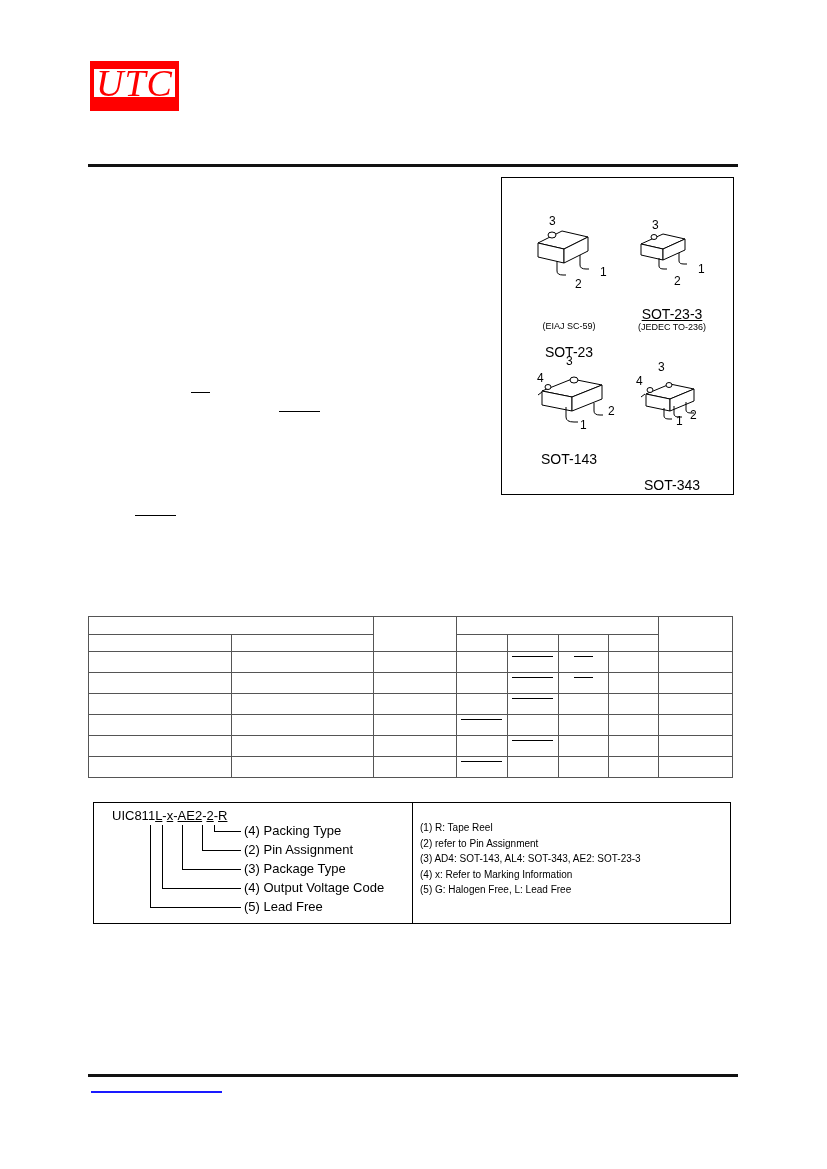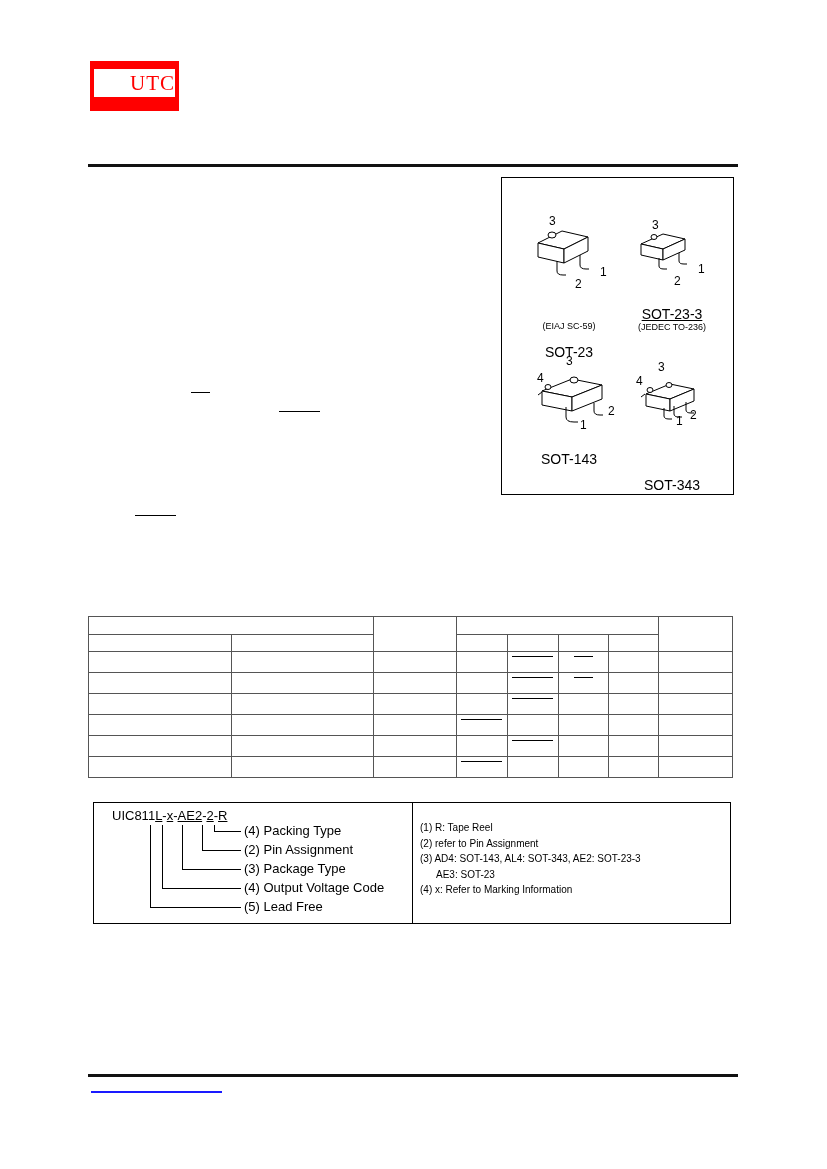--- a/index.html
+++ b/index.html
@@ -1,20 +1,20 @@
 <!DOCTYPE html>
 <html><head>
 <meta charset="utf-8">
 <style>
   html, body { margin: 0; padding: 0; background: #ffffff; }
   body { width: 827px; height: 1169px; position: relative; overflow: hidden; font-family: "Liberation Sans", sans-serif; color: #000; }
   .abs { position: absolute; }
   .logo { left: 90px; top: 61px; width: 89px; height: 50px; background: #ff0000; }
   .logo-inner { position: absolute; left: 4px; top: 8px; width: 81px; height: 28px; background: #ffffff; }
-  .logo-text { position: absolute; left: 0; top: -4px; width: 81px; text-align: right; font-family: "Liberation Serif", serif; font-size: 21px; color: #ff0000; line-height: 36px; letter-spacing: 1px; }
+  .logo-text { position: absolute; left: 0; top: -4px; width: 81px; text-align: center; font-family: "Liberation Serif", serif; font-style: italic; font-size: 38px; color: #ff0000; line-height: 36px; letter-spacing: 1px; }
   .rule-top { left: 88px; top: 164px; width: 650px; height: 3px; background: #111; }
   .rule-bottom { left: 88px; top: 1074px; width: 650px; height: 3px; background: #111; }
   .link-line { left: 91px; top: 1091px; width: 131px; height: 2px; background: #1a1aff; }
   .pkg-box { left: 501px; top: 177px; width: 233px; height: 318px; border: 1px solid #000; box-sizing: border-box; }
   .pkg-label { font-size: 14px; position: absolute; text-align: center; width: 110px; }
   .pkg-sub { font-size: 9px; position: absolute; text-align: center; width: 110px; }
   .pin { font-size: 12px; position: absolute; }
   .ovl { position: absolute; height: 1px; background: #000; }
   table.spec { position: absolute; left: 88px; top: 616px; border-collapse: collapse; }
   table.spec td { border: 1px solid #555; height: 20px; padding: 0; font-size: 10px; position: relative; }
@@ -224,19 +224,19 @@
   <div class="legend-item" style="top:20px;">(4) Packing Type</div>
   <div class="legend-item" style="top:39px;">(2) Pin Assignment</div>
   <div class="legend-item" style="top:58px;">(3) Package Type</div>
   <div class="legend-item" style="top:77px;">(4) Output Voltage Code</div>
   <div class="legend-item" style="top:96px;">(5) Lead Free</div>
 
   <div class="expl" style="top:17px;">
     <div>(1) R: Tape Reel</div>
     <div>(2) refer to Pin Assignment</div>
     <div>(3) AD4: SOT-143, AL4: SOT-343, AE2: SOT-23-3</div>
-    <div style="padding-left:16px;">     AE3: SOT-23</div>
     <div>(4) x: Refer to Marking Information</div>
+    <div>(5) G: Halogen Free, L: Lead Free</div>
   </div>
 </div>
 
 <div class="abs rule-bottom"></div>
 <div class="abs link-line"></div>
 
 </body></html>

